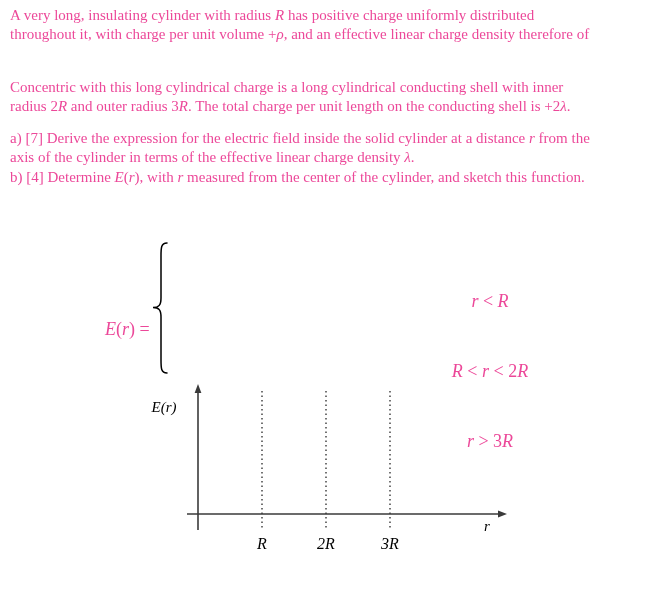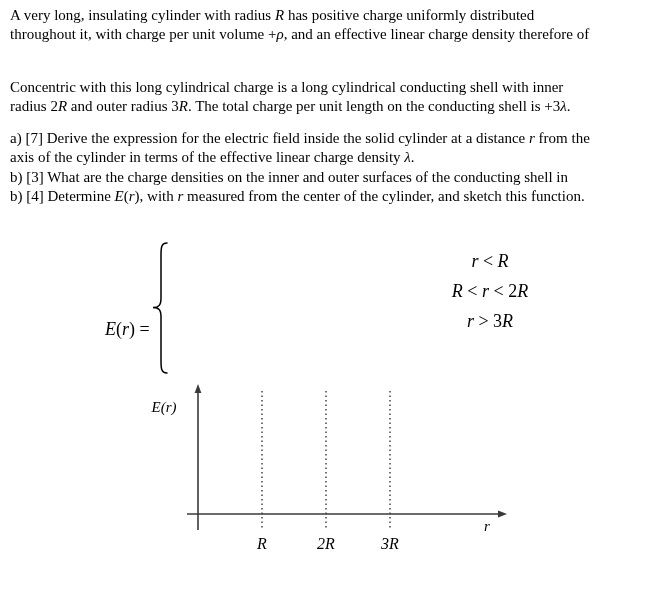--- a/index.html
+++ b/index.html
@@ -1,41 +1,41 @@
 <!DOCTYPE html>
 <html><head>
 <meta charset="utf-8">
 <style>
   html,body{margin:0;padding:0;background:#ffffff;}
   .page{
     position:relative;
     width:666px;height:591px;
     background:#ffffff;
-    color:#000000;
+    color:#ec4899;
     font-family:"Liberation Serif",serif;
     overflow:hidden;
   }
   .para{position:absolute;left:10px;width:656px;font-size:15px;}
   .para .ln{line-height:19.3px;white-space:nowrap;}
   .it{font-style:italic;}
   .bd{font-weight:400;}
   sup{font-size:10px;line-height:0;vertical-align:4px;}
   #p1{top:6px;}
   #p2{top:78px;}
   #p3{top:129px;}
   .eq-lhs{
     position:absolute;left:105px;top:295px;
     font-size:18px;white-space:nowrap;margin-top:24px;
   }
   .brace{position:absolute;left:149px;top:240px;}
   .conds{
     position:absolute;left:398px;top:246px;width:184px;
     font-size:18px;text-align:center;
   }
-  .cond{height:30px;line-height:30px;white-space:nowrap;}
+  .cond{height:30px;line-height:30px;white-space:nowrap;margin-top:40px;}
   .graph{position:absolute;left:140px;top:383px;}
   .graph text{
     font-family:"Liberation Serif",serif;
     font-style:italic;
     fill:#000000;
   }
   .graph .axis-label{font-size:15px;}
   .graph .tick-label{font-size:16px;}
 </style>
 </head>
@@ -43,27 +43,26 @@
 
 <div class="page">
 
   <div id="p1" class="para">
       <div class="ln"><span>A very long, insulating cylinder with radius </span><span class="it">R</span><span> has positive charge uniformly distributed</span></div>
       <div class="ln"><span>throughout it, with charge per unit volume +</span><span class="it">ρ</span><span>, and an effective linear charge density therefore of</span></div>
     </div>
 
   <div id="p2" class="para">
       <div class="ln"><span>Concentric with this long cylindrical charge is a long cylindrical </span><span class="bd">conducting</span><span> shell with inner</span></div>
-      <div class="ln"><span>radius 2</span><span class="it">R</span><span> and outer radius 3</span><span class="it">R</span><span>. The total charge per unit length on the conducting shell is +3</span><span class="it">λ</span><span>.</span></div>
+      <div class="ln"><span>radius 2</span><span class="it">R</span><span> and outer radius 3</span><span class="it">R</span><span>. The total charge per unit length on the conducting shell is +2</span><span class="it">λ</span><span>.</span></div>
     </div>
 
   <div id="p3" class="para">
       <div class="ln"><span>a) [7] Derive the expression for the electric field inside the solid cylinder at a distance </span><span class="it">r</span><span> from the</span></div>
       <div class="ln"><span>axis of the cylinder in terms of the effective linear charge density </span><span class="it">λ</span><span>.</span></div>
-      <div class="ln"><span>b) [3] What are the charge densities on the inner and outer surfaces of the conducting shell in</span></div>
       <div class="ln"><span>b) [4] Determine </span><span class="it">E</span><span>(</span><span class="it">r</span><span>), with </span><span class="it">r</span><span> measured from the center of the cylinder, and sketch this function.</span></div>
     </div>
 
   <span class="eq-lhs"><span class="it">E</span><span>(</span><span class="it">r</span><span>) =</span></span>
 
   <svg class="brace" width="22" height="136" viewBox="0 0 22 136">
     <path d="M 18 3 C 12 3, 12 8, 12 16 L 12 58 C 12 65, 10 67.5, 4 67.5 C 10 67.5, 12 70, 12 77 L 12 120 C 12 128, 12 133, 18 133" fill="none" stroke-width="1.5" stroke-linecap="round" stroke="#000000"></path>
   </svg>
 
   <div class="conds">

